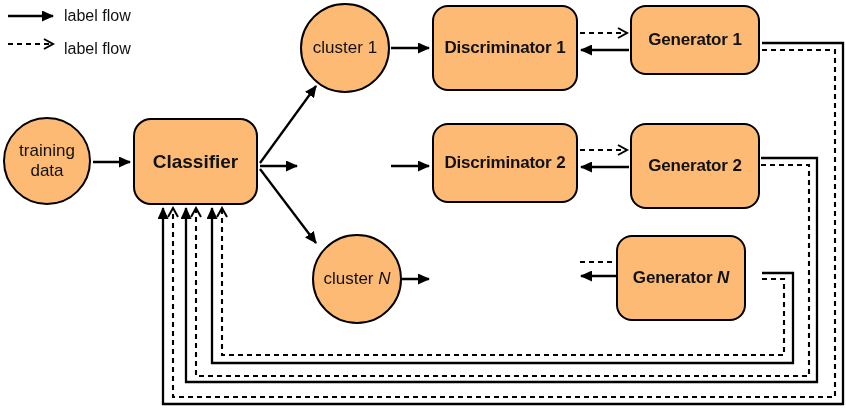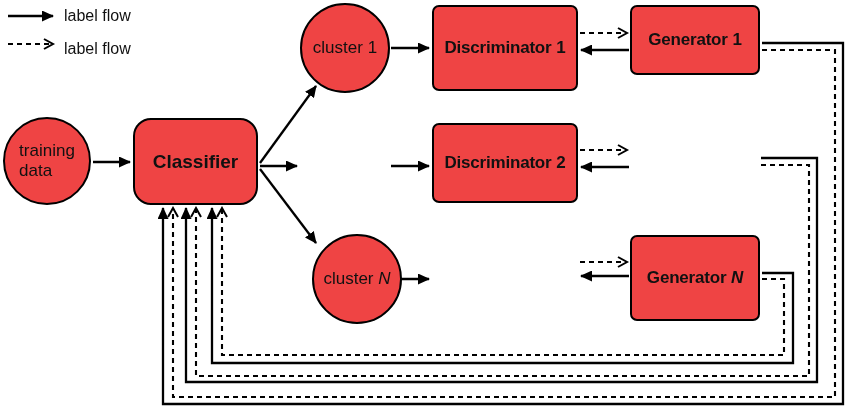--- a/index.html
+++ b/index.html
@@ -3,24 +3,24 @@
 <meta charset="utf-8">
 <style>
   html,body{margin:0;padding:0;background:#ffffff;}
   .canvas{
     position:relative;width:846px;height:408px;background:#ffffff;
     font-family:"Liberation Sans", sans-serif;color:#111;overflow:hidden;
   }
   .canvas svg{position:absolute;left:0;top:0;}
   .node{
     position:absolute;display:flex;align-items:center;justify-content:center;
-    text-align:left;box-sizing:border-box;border:2.5px solid #000;background:#ef4444;
+    text-align:center;box-sizing:border-box;border:2.5px solid #000;background:#fdba74;
   }
   .circle{border-radius:50%;font-size:17px;line-height:1.15;}
-  .box{border-radius:7px;}
+  .box{border-radius:16px;}
   .bold{font-weight:bold;}
   .classifier{font-size:19px;}
   .dg{font-size:17px;letter-spacing:-0.2px;}
   .sfx{margin-left:0.28em;}
   .italic{font-style:italic;}
   .legend-label{position:absolute;font-size:16px;line-height:18px;}
   .train-label div{white-space:nowrap;}
 </style>
 </head>
 <body>
@@ -89,17 +89,20 @@
   <div class="node box bold dg" style="left:432px;top:5px;width:146px;height:86px">
     <span><span>Discriminator</span><span class="sfx">1</span></span>
   </div>
   <div class="node box bold dg" style="left:432px;top:123px;width:146px;height:80px">
     <span><span>Discriminator</span><span class="sfx">2</span></span>
   </div>
 
   <div class="node box bold dg" style="left:630px;top:5px;width:130px;height:70px">
     <span><span>Generator</span><span class="sfx">1</span></span>
   </div>
-  <div class="node box bold dg" style="left:630px;top:235px;width:130px;height:86px">
+  <div class="node box bold dg" style="left:630px;top:123px;width:130px;height:86px">
+    <span><span>Generator</span><span class="sfx">2</span></span>
+  </div>
+  <div class="node box bold dg" style="left:616px;top:235px;width:130px;height:86px">
     <span><span>Generator</span><span class="sfx italic">N</span></span>
   </div>
 
 </div>
 
 </body></html>

